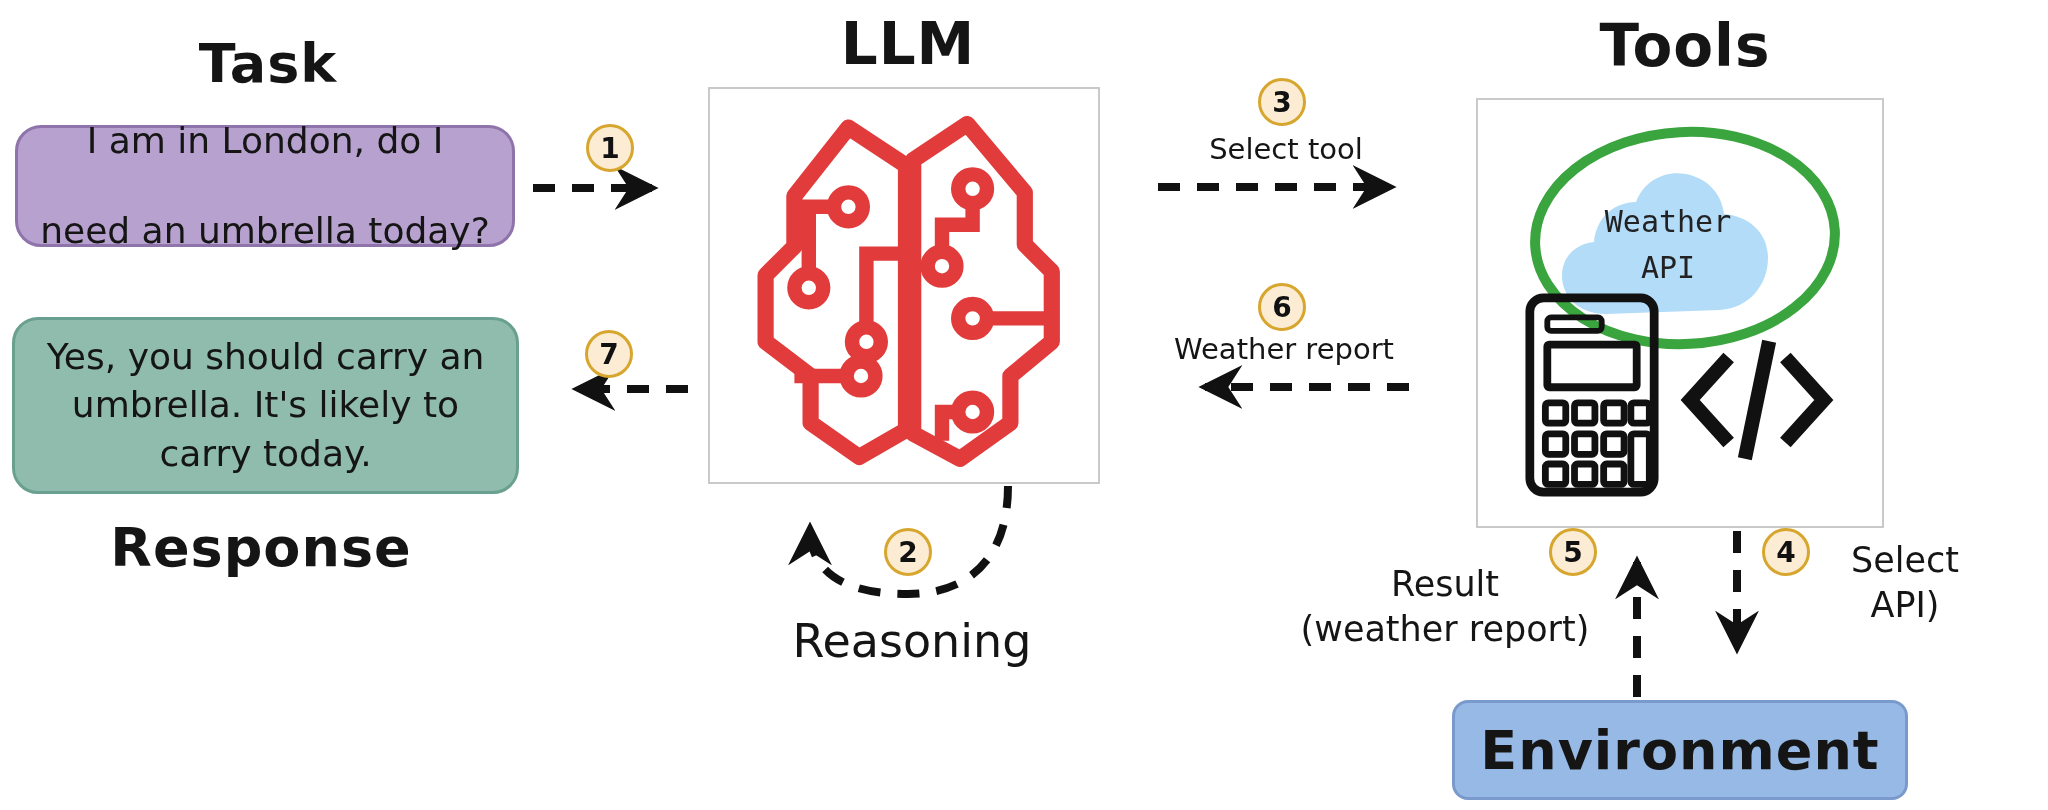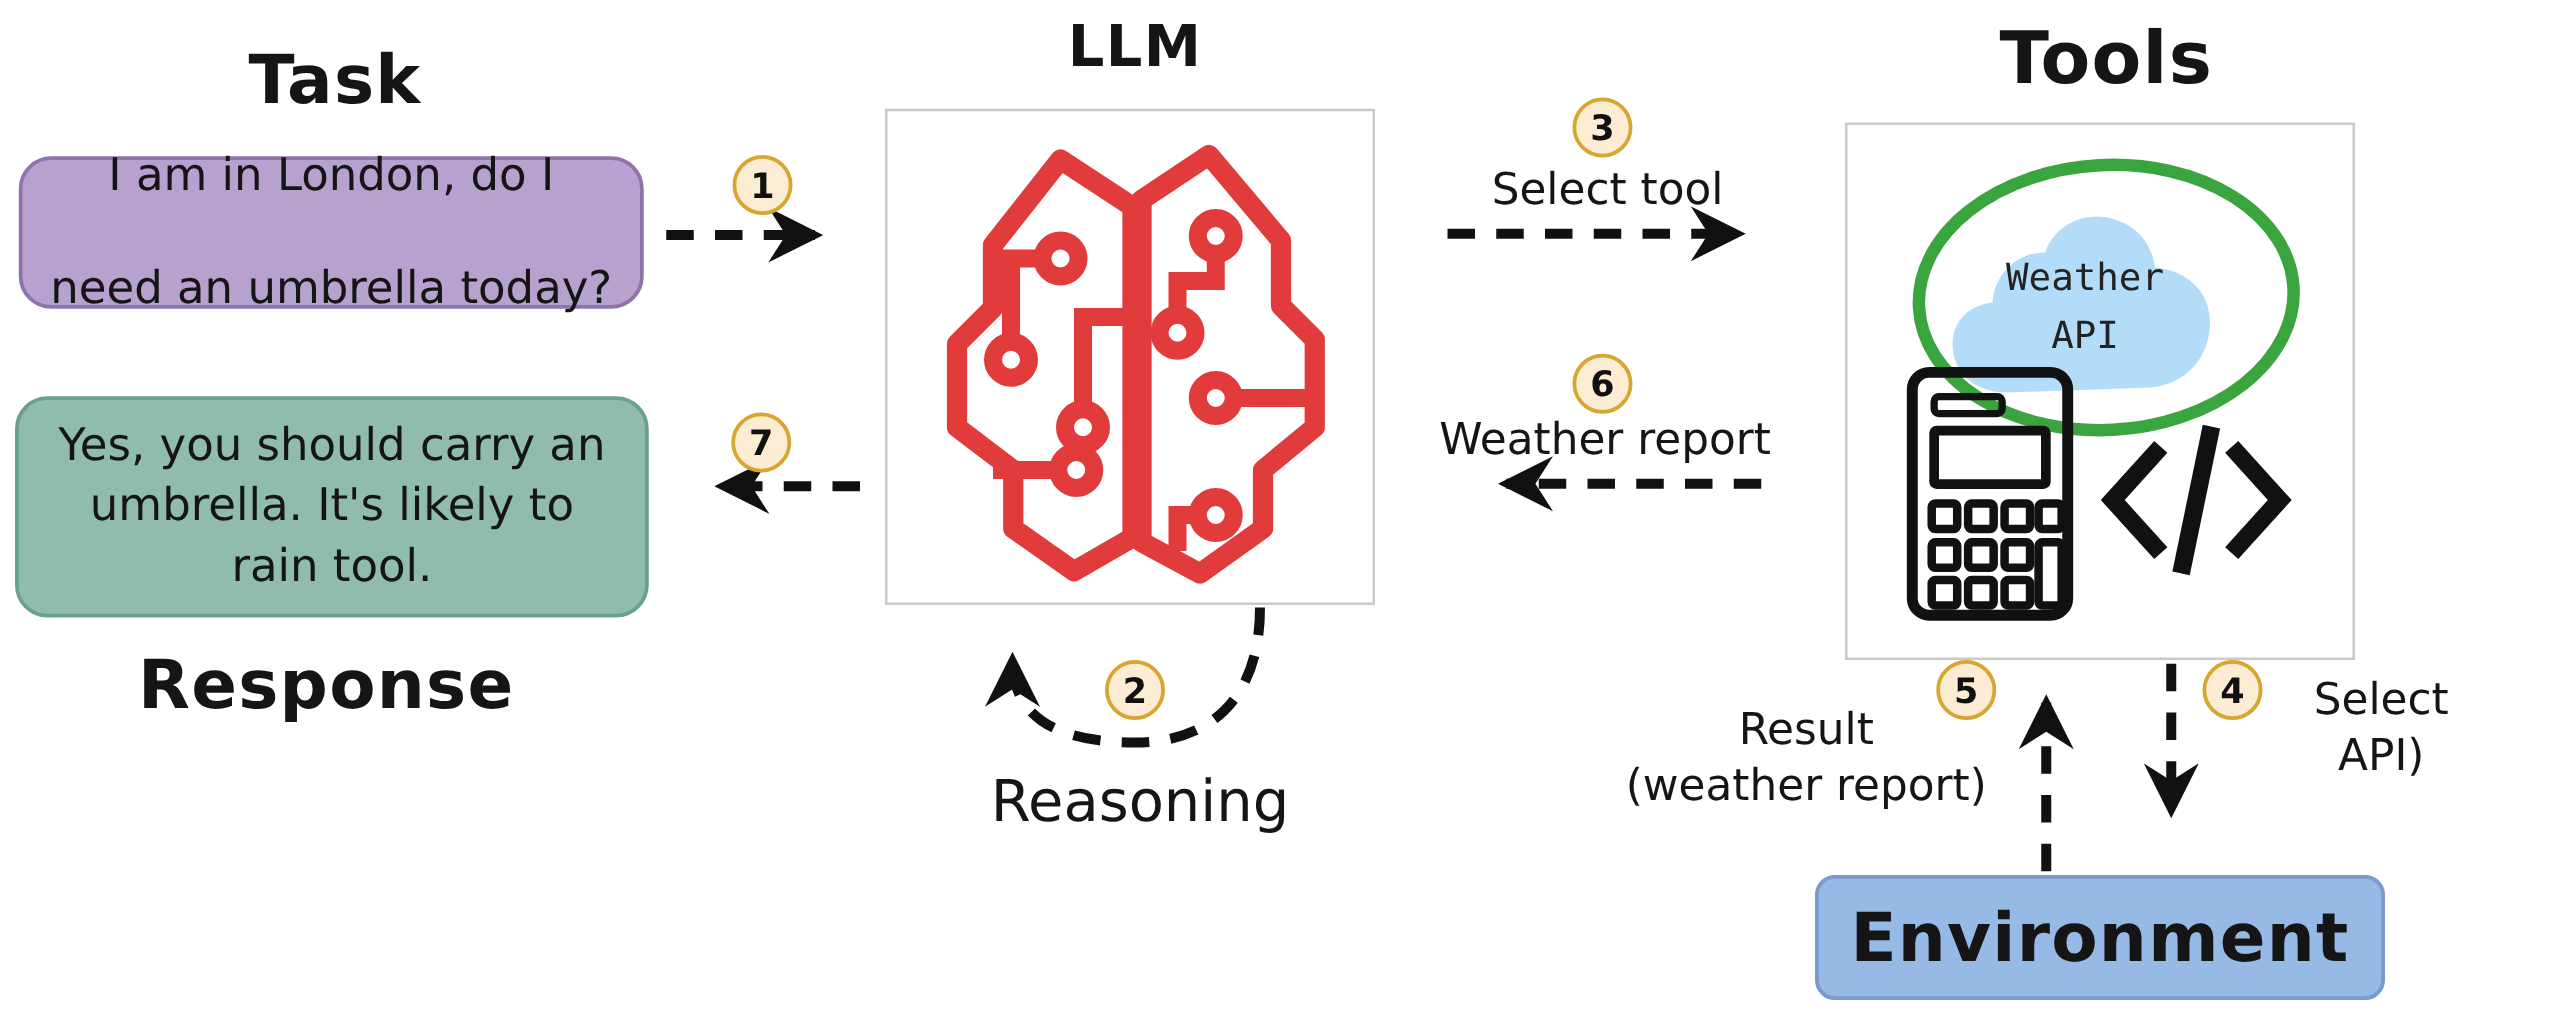--- a/index.html
+++ b/index.html
@@ -32,21 +32,21 @@
     border-radius:16px; box-sizing:border-box;
     display:flex; align-items:center; justify-content:center;
     font-size:54px; font-weight:700; letter-spacing:1px;
   }
   .badge{
     width:42px; height:42px; border-radius:50%;
     background:var(--badge-fill); border:3px solid var(--badge-border);
     display:flex; align-items:center; justify-content:center;
     font-size:28px; font-weight:700; color:#111;
   }
-  .flow-label{font-size:35px; white-space:nowrap; text-align:center;}
+  .flow-label{font-size:29px; white-space:nowrap; text-align:center;}
   .flow-label-block{font-size:35px; line-height:1.28; text-align:center; white-space:nowrap;}
   .reasoning-label{font-size:46px; font-weight:500; white-space:nowrap;}
   .cloud-text{font-family:"DejaVu Sans Mono", monospace; font-size:30px; fill:#222;}
   svg{display:block;}
 </style>
 </head>
 <body>
 
 <div class="canvas">
 
@@ -61,33 +61,33 @@
       <path d="M688,389 L578,389" marker-end="url(#ah)"></path>
       <path d="M1158,187 L1390,187" marker-end="url(#ah)"></path>
       <path d="M1409,387 L1205,387" marker-end="url(#ah)"></path>
       <path d="M1637,697 L1637,562" marker-end="url(#ah)"></path>
       <path d="M1737,531 L1737,648" marker-end="url(#ah)"></path>
       <path d="M1008,486 C1008,562 965,594 908,594 C843,594 810,572 810,528" marker-end="url(#ah)"></path>
     </g>
   </svg>
 
   <div class="abs sec-title center-x" style="left:268px;top:32px;">Task</div>
-  <div class="abs sec-title center-x" style="left:908px;top:10px;font-size:46px;">LLM</div>
+  <div class="abs sec-title center-x" style="left:908px;top:10px;font-size:58px;">LLM</div>
   <div class="abs sec-title center-x" style="left:1685px;top:12px;font-size:58px;">Tools</div>
   <div class="abs sec-title center-x" style="left:261px;top:516px;text-align:center;">Response</div>
 
   <div class="abs msg-box task-box" style="left:15px;top:125px;width:500px;height:122px;gap:41px;">
     <div>I am in London, do I</div>
     <div>need an umbrella today?</div>
   </div>
 
   <div class="abs msg-box resp-box" style="left:12px;top:317px;width:507px;height:177px;">
     <div>Yes, you should carry an</div>
     <div>umbrella. It's likely to</div>
-    <div>rain tool.</div>
+    <div>carry today.</div>
   </div>
 
   <div class="abs frame-box" style="left:708px;top:87px;width:392px;height:397px;">
     <svg class="abs" style="left:16px;top:14px;" width="360" height="366" viewBox="0 0 200 200">
       <g fill="none" stroke="var(--brain-red)" stroke-width="9" stroke-linejoin="round">
         <path d="M68,12 L100,33 L100,180 L74,195 L47,176 L47,150 L22,131 L22,94 L38,78 L38,50 Z"></path>
         <path d="M134,10 L104,30 L104,182 L130,196 L158,176 L158,150 L181,131 L181,92 L166,77 L166,48 Z"></path>
       </g>
       <g fill="none" stroke="var(--brain-red)" stroke-width="8">
         <path d="M38,56 L60,56"></path>

